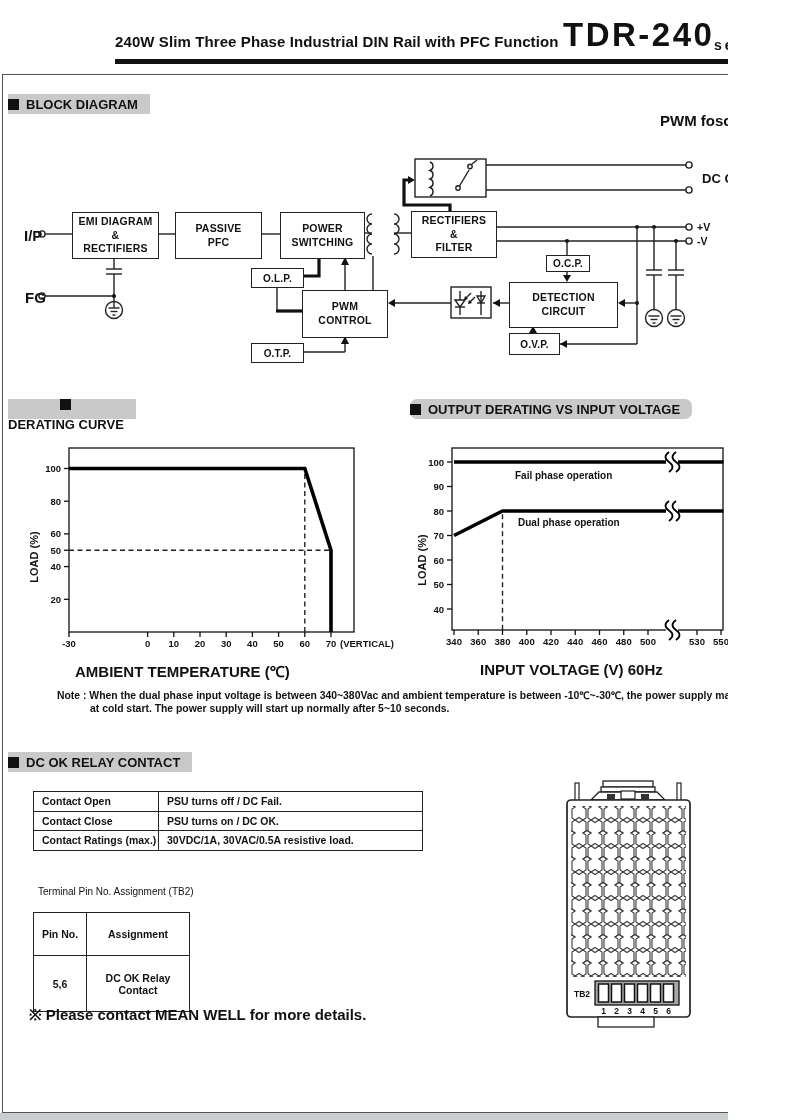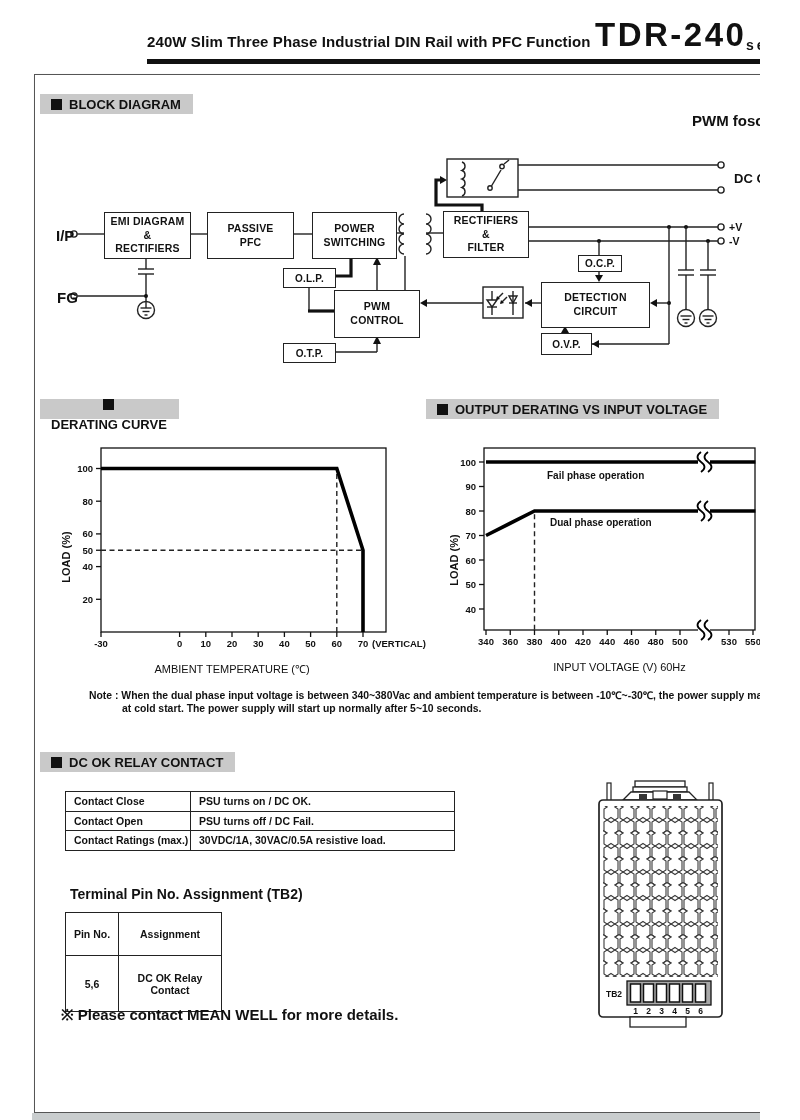--- a/index.html
+++ b/index.html
@@ -1,32 +1,32 @@
 <!DOCTYPE html>
 <html><head>
 <meta charset="utf-8">
 <style>
   html,body{margin:0;padding:0;background:#fff;}
   #page{position:relative;width:728px;height:1120px;background:#fff;overflow:hidden;
-        font-family:"Liberation Sans",sans-serif;color:#111;margin-left:32px;}
+        font-family:"Liberation Sans",sans-serif;color:#111;}
   .abs{position:absolute;}
 
   
   .subtitle{font-size:15px;font-weight:700;letter-spacing:0.1px;}
   .model{font-size:33px;font-weight:700;letter-spacing:2.5px;}
   .series{font-size:14px;font-weight:700;letter-spacing:3px;}
   .rule{background:#111;height:5px;}
 
   
   .frame{border:1.3px solid #555;box-shadow:1px 1px 2px rgba(0,0,0,.25);}
   .bottomstrip{background:#c9cdce;}
 
   
   .sec{height:20px;background:#c9c9c9;display:flex;align-items:center;gap:7px;
-       padding:0 12px 0 11px;font-size:13px;font-weight:700;white-space:nowrap;}
+       padding:0 12px 0 0;font-size:13px;font-weight:700;white-space:nowrap;}
   .sq{width:11px;height:11px;background:#111;flex:0 0 auto;}
 
   
   .bd-box{position:absolute;border:1.4px solid #222;background:#fff;display:flex;
           flex-direction:column;align-items:center;justify-content:center;text-align:center;
           font-size:10.5px;font-weight:700;line-height:1.3;letter-spacing:.2px;}
   .bd-box.small{font-size:10px;}
   .bd-label{position:absolute;font-size:15px;font-weight:700;white-space:nowrap;}
 
   
@@ -37,36 +37,36 @@
   .arrow{fill:#111;stroke:none;}
   .axline{stroke:#111;stroke-width:1.3;fill:none;}
   .tick{font:700 9.5px "Liberation Sans",sans-serif;fill:#111;}
   .series-line{stroke:#000;stroke-width:3.6;fill:none;stroke-linejoin:miter;}
   .dash{stroke:#222;stroke-width:1.4;fill:none;stroke-dasharray:5 3.5;}
   .brk{stroke:#000;stroke-width:1.8;fill:none;}
 
   .chart{position:absolute;}
   .ylab{position:absolute;transform:rotate(-90deg);transform-origin:0 0;width:110px;
         text-align:center;font-size:11px;font-weight:700;}
-  .xlab{position:absolute;text-align:center;font-size:11px;font-weight:400;white-space:nowrap;}
+  .xlab{position:absolute;font-size:15px;font-weight:700;white-space:nowrap;}
   .anno{position:absolute;font-size:10px;font-weight:700;white-space:nowrap;}
 
   .note{position:absolute;font-size:10.4px;font-weight:700;white-space:nowrap;}
 
   table{border-collapse:collapse;}
   .dtable{position:absolute;font-size:10.5px;font-weight:700;}
   .dtable td,.dtable th{border:1.2px solid #222;padding:0 0 0 8px;text-align:left;}
   .relaytbl td{height:18.5px;}
   .relaytbl .c1{width:116px;}
   .relaytbl .c2{width:255px;}
   .pintbl th{height:18px;text-align:center;padding:12px 4px;}
   .pintbl td{height:55px;text-align:center;padding:0 4px;}
   .pintbl .c1{width:44px;}
   .pintbl .c2{width:94px;}
-  .tbl-title{position:absolute;font-size:14px;font-weight:700;}
+  .tbl-title{position:absolute;font-size:10px;font-weight:400;}
   .footnote{position:absolute;font-size:15px;font-weight:700;}
   .devtext{font:700 8.5px "Liberation Sans",sans-serif;fill:#111;}
 </style>
 </head>
 <body>
 
 <div id="page">
 
   <div class="abs subtitle" style="left:115px;top:33px;">240W Slim Three Phase Industrial DIN Rail with PFC Function</div>
   <div class="abs model" style="left:563px;top:16px;">TDR-240</div>
@@ -77,21 +77,21 @@
   <div class="abs bottomstrip" style="left:0;top:1113px;width:800px;height:7px;"></div>
 
   <div class="abs sec" style="left:8px;top:94px;">
     <span class="sq"></span>
     <span>BLOCK DIAGRAM</span>
   </div>
   <div class="abs sec" style="left:8px;top:399px;flex-direction:column;">
     <span class="sq"></span>
     <span>DERATING CURVE</span>
   </div>
-  <div class="abs sec" style="left:394px;top:399px;">
+  <div class="abs sec" style="left:410px;top:399px;border-radius:7px;">
     <span class="sq"></span>
     <span>OUTPUT DERATING VS INPUT VOLTAGE</span>
   </div>
   <div class="abs sec" style="left:8px;top:752px;">
     <span class="sq"></span>
     <span>DC OK RELAY CONTACT</span>
   </div>
 
   <div class="abs" style="left:0;top:95px;width:800px;height:295px;">
     <svg width="800" height="295" style="position:absolute;left:0;top:0;">
@@ -357,26 +357,26 @@
     <div class="anno" style="left:105px;top:30px;">Fail phase operation</div>
     <div class="anno" style="left:108px;top:77px;">Dual phase operation</div>
   </div>
 
   <div class="note" style="left:57px;top:688px;">Note : When the dual phase input voltage is between 340~380Vac and ambient temperature is between -10℃~-30℃, the power supply may experience hiccup</div>
   <div class="note" style="left:90px;top:703px;">at cold start. The power supply will start up normally after 5~10 seconds.</div>
 
   <table class="dtable relaytbl" style="left:33px;top:791px;">
     <tbody>
         <tr>
+      <td class="c1">Contact Open</td>
+      <td class="c2">PSU turns off / DC Fail.</td>
+    </tr>
+    <tr>
       <td class="c1">Contact Close</td>
       <td class="c2">PSU turns on / DC OK.</td>
-    </tr>
-    <tr>
-      <td class="c1">Contact Open</td>
-      <td class="c2">PSU turns off / DC Fail.</td>
     </tr>
     <tr>
       <td class="c1">Contact Ratings (max.)</td>
       <td class="c2">30VDC/1A, 30VAC/0.5A resistive load.</td>
     </tr>
   </tbody>
     </table>
 
   <div class="tbl-title" style="left:38px;top:886px;">Terminal Pin No. Assignment (TB2)</div>
   <table class="dtable pintbl" style="left:33px;top:912px;">

